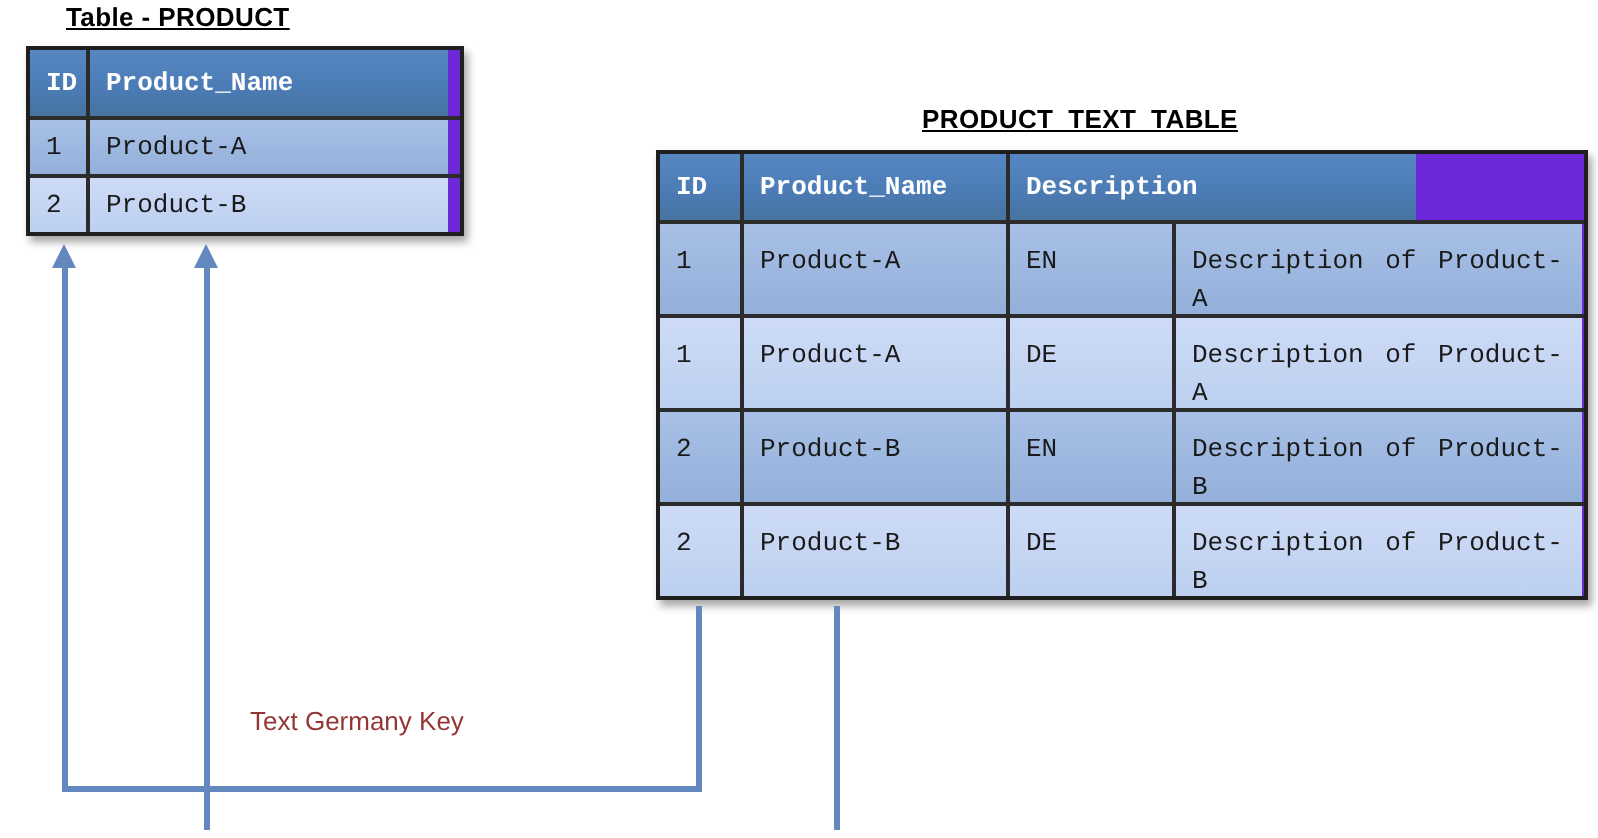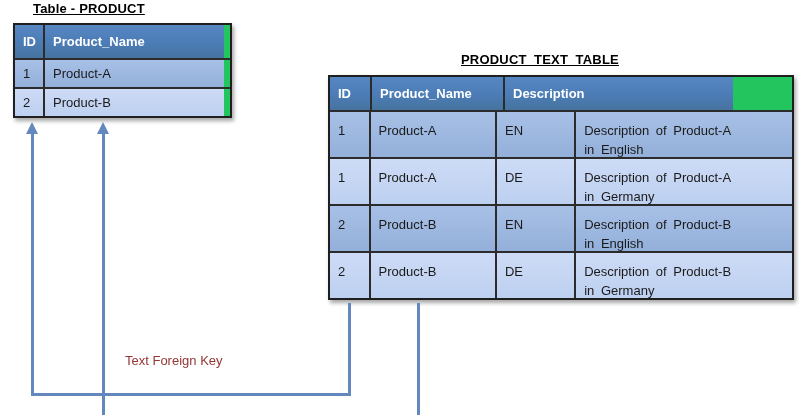--- a/index.html
+++ b/index.html
@@ -7,22 +7,23 @@
     position:relative; width:799px; height:419px;
     background:#ffffff; overflow:hidden;
     font-family:"Liberation Sans", sans-serif;
     color:#1a1a1a;
   }
   .tbl-title {
     position:absolute; font-size:13px; font-weight:bold; color:#000;
     white-space:nowrap; letter-spacing:0.2px;text-decoration:underline;
   }
   .tbl {
-    position:absolute; border:2px solid #1f1f1f; background:#22c55e;
+    position:absolute; border:2px solid #1f1f1f; background:#6d28d9;
     box-shadow:2px 3px 4px rgba(0,0,0,0.35);
+    font-family:Liberation Mono, monospace;
   }
   .tr { display:flex; border-top:2px solid #2b2b2b; }
   .tr:first-child { border-top:none; }
   .td {
     border-left:2px solid #2b2b2b; box-sizing:border-box;
     padding:0 8px; font-size:13px; display:flex; align-items:center;
     overflow:hidden;
   }
   .td:first-child { border-left:none; }
   .thead .td {
@@ -39,21 +40,21 @@
   .tbl-left .c0 { width:28px; }
   .tbl-left .c1 { width:181px; }
 
   
   .tbl-right { left:328px; top:75px; width:462px; }
   .tbl-right .tr { height:45px; align-items:stretch; }
   .tbl-right .tr.thead { height:33px; }
   .tbl-right .c0 { width:40px; }
   .tbl-right .c1 { width:133px; }
   .tbl-right .c2 { width:83px; }
-  .tbl-right .c3 { width:230px; }
+  .tbl-right .c3 { width:205px; }
   .tbl-right .tr .td { align-items:flex-start; padding-top:9px; line-height:19px; }
   .tbl-right .tr.thead .td { align-items:center; padding-top:0; }
   .td.desc { white-space:pre-line; word-spacing:3px; }
 
   
   .line { position:absolute; background:#6288be; }
   .arrowhead {
     position:absolute; width:0; height:0;
     border-left:6.5px solid transparent; border-right:6.5px solid transparent;
     border-bottom:12px solid #6288be;
@@ -125,15 +126,15 @@
 
   <div class="arrowhead" style="left:26px; top:122px;"></div>
   <div class="line" style="left:31px; top:133px; width:3px; height:262px;"></div>
   <div class="line" style="left:31px; top:393px; width:320px; height:3px;"></div>
   <div class="line" style="left:348px; top:303px; width:3px; height:93px;"></div>
 
   <div class="arrowhead" style="left:97px; top:122px;"></div>
   <div class="line" style="left:102px; top:133px; width:3px; height:282px;"></div>
   <div class="line" style="left:417px; top:303px; width:3px; height:112px;"></div>
 
-  <div class="fk-label">Text Foreign Key</div>
+  <div class="fk-label">Text Germany Key</div>
 
 </div>
 
 </body></html>

